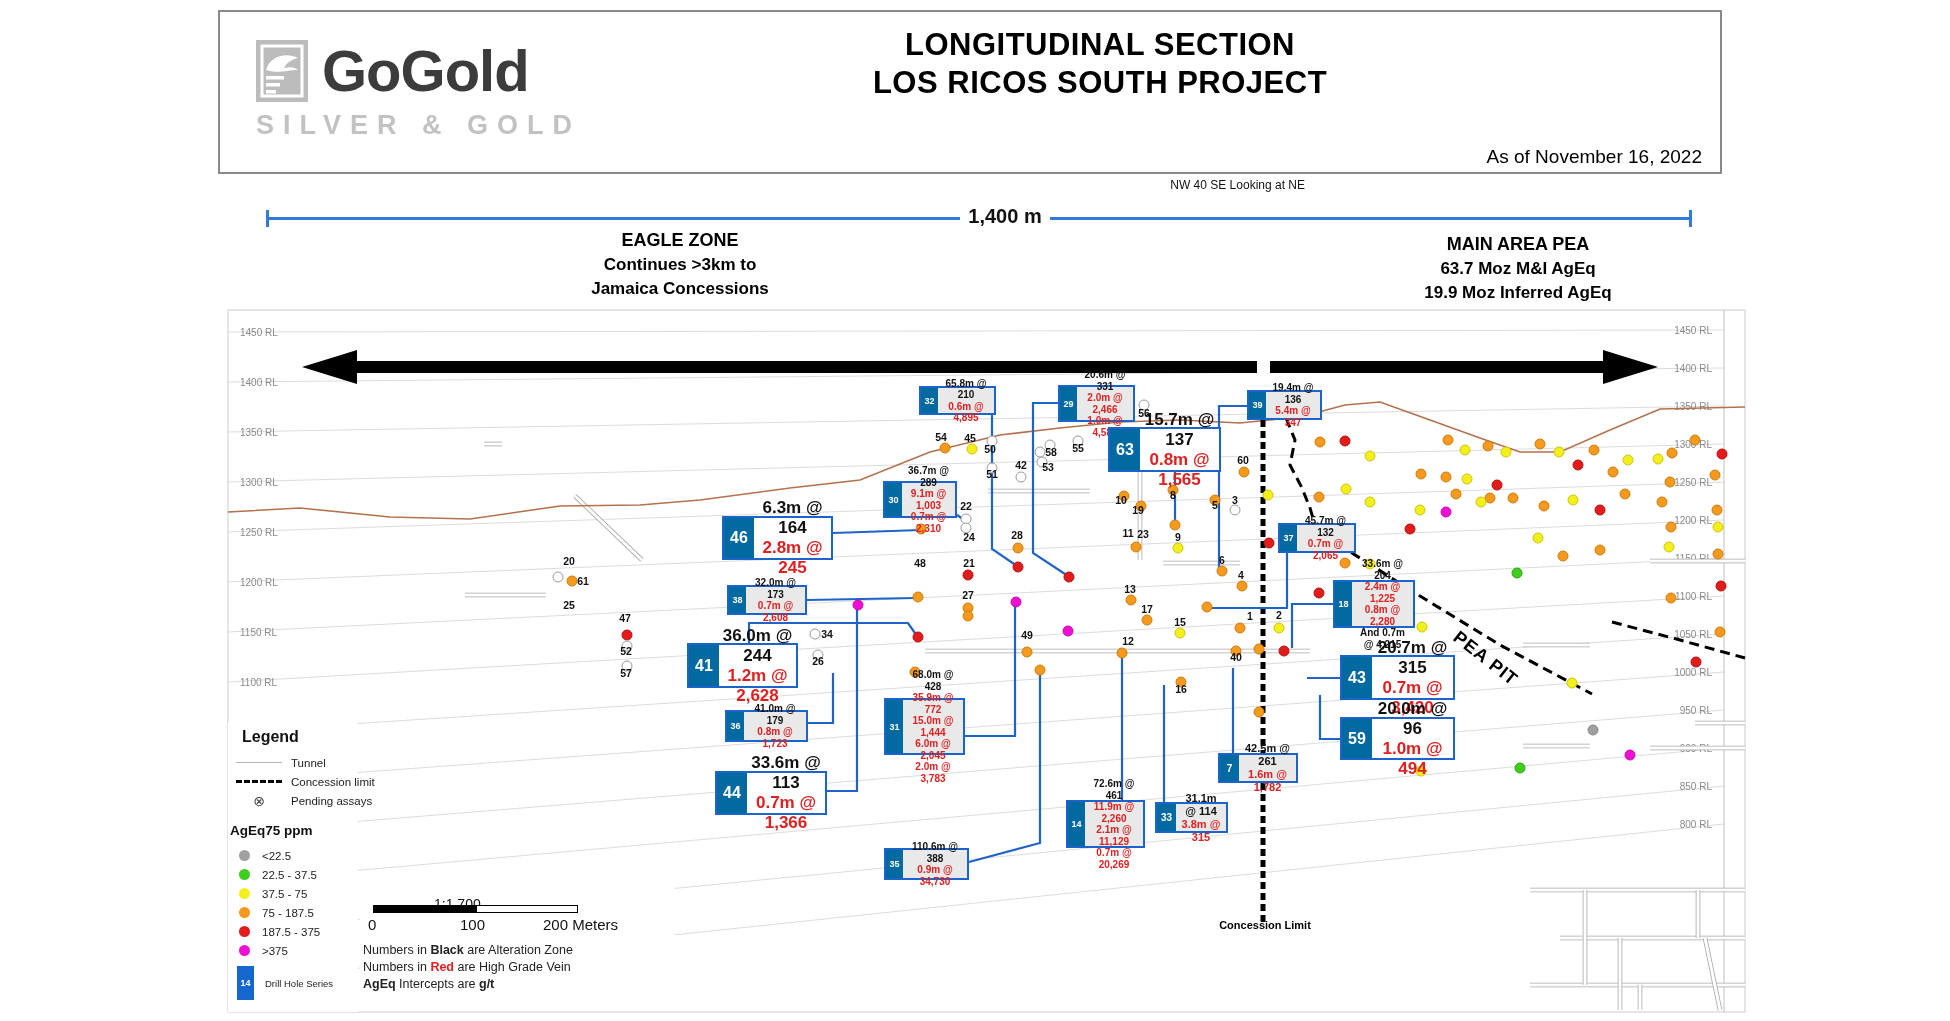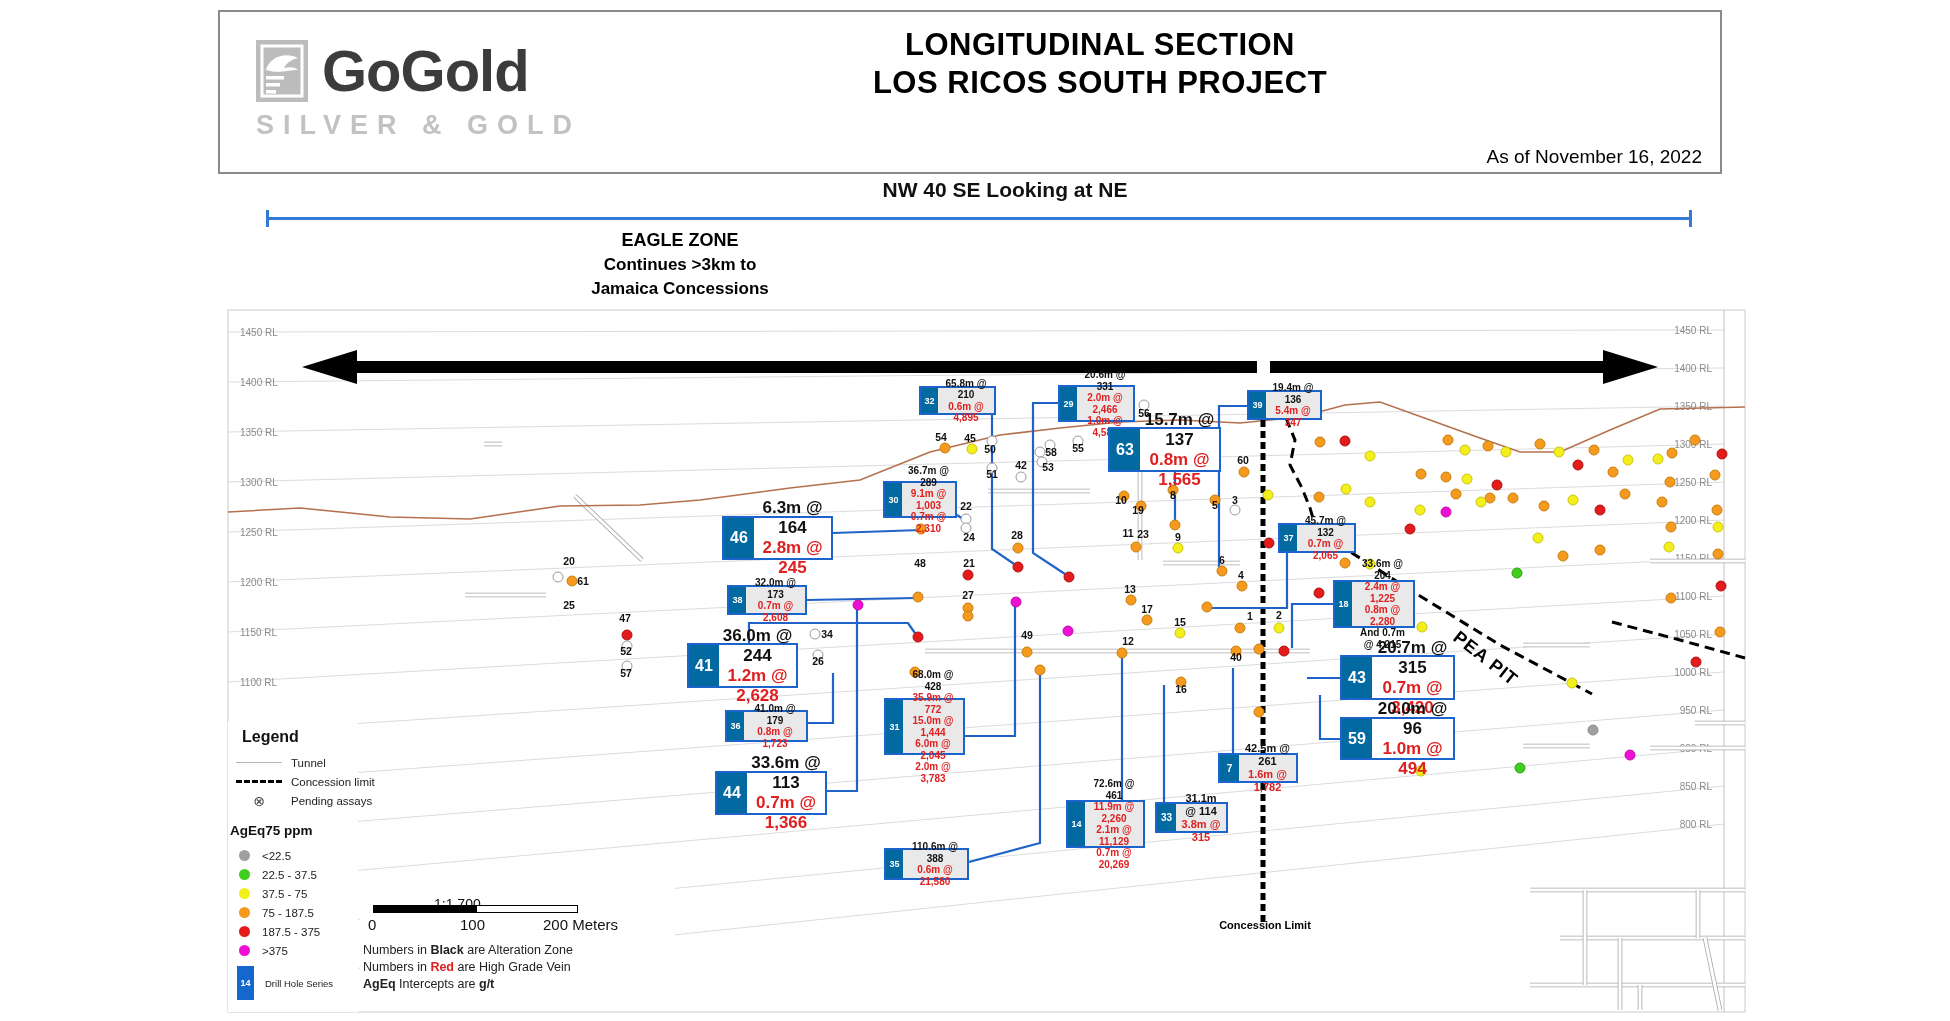--- a/index.html
+++ b/index.html
@@ -11,21 +11,21 @@
   .logo-wrap{position:absolute;left:36px;top:28px;width:420px;}
   .logo-row{display:flex;align-items:flex-start;}
   .logo-icon{width:52px;height:62px;background:#bcbcbc;margin-right:14px;flex:none;}
   .logo-text{font-size:58px;font-weight:bold;color:#3c3c3c;letter-spacing:-1px;line-height:62px;}
   .logo-sub{font-size:27px;color:#c2c2c2;font-weight:bold;letter-spacing:9px;margin-top:8px;}
   .title-wrap{position:absolute;left:480px;top:14px;width:800px;text-align:center;}
   .title-line{font-size:31px;font-weight:bold;color:#000;line-height:38px;letter-spacing:.5px;}
   .date-label{position:absolute;right:18px;bottom:4px;font-size:19px;color:#000;}
 
   
-  .view-label{position:absolute;left:705px;top:178px;width:600px;text-align:center;font-size:21px;font-weight:bold;}
+  .view-label{position:absolute;left:705px;top:178px;width:600px;text-align:right;font-size:12px;font-weight:normal;}
   .measure-line{position:absolute;left:266px;top:217px;width:1426px;height:3px;background:#3379d8;}
   .measure-tick{position:absolute;top:-7px;width:3px;height:17px;background:#3379d8;}
   .measure-label{position:absolute;left:705px;top:205px;width:600px;text-align:center;font-size:20px;font-weight:bold;}
   .measure-label span{background:#fff;padding:0 8px;}
   .zone-block{position:absolute;text-align:center;font-weight:bold;color:#000;}
   .zone-line1{font-size:18px;line-height:25px;}
   .zone-line2{font-size:17px;line-height:24px;}
 
   
   #plot-svg{position:absolute;left:0;top:0;}
@@ -96,25 +96,31 @@
       <div class="title-line">LOS RICOS SOUTH PROJECT</div>
     </div>
     <div class="date-label">As of November 16, 2022</div>
   </div>
 
   <div class="view-label">NW 40 SE Looking at NE</div>
   <div class="measure-line">
     <div class="measure-tick" style="left:0;"></div>
     <div class="measure-tick" style="right:0;"></div>
   </div>
+  <div class="measure-label"><span>1,400 m</span></div>
 
   <div class="zone-block" style="left:480px;top:228px;width:400px;">
     <div class="zone-line1">EAGLE ZONE</div>
     <div class="zone-line2">Continues &gt;3km to</div>
     <div class="zone-line2">Jamaica Concessions</div>
+  </div>
+  <div class="zone-block" style="left:1318px;top:232px;width:400px;">
+    <div class="zone-line1">MAIN AREA PEA</div>
+    <div class="zone-line2">63.7 Moz M&amp;I AgEq</div>
+    <div class="zone-line2">19.9 Moz Inferred AgEq</div>
   </div>
 
   <svg id="plot-svg" width="1950" height="1021">
       <line x1="228" y1="332" x2="1724" y2="330" stroke="#dcdcdc" stroke-width="1"></line>
       <text x="240" y="336" font-size="10" fill="#8a8a8a" font-family="Liberation Sans, sans-serif">1450 RL</text>
       <text x="1712" y="334" font-size="10" fill="#8a8a8a" text-anchor="end" font-family="Liberation Sans, sans-serif">1450 RL</text>
       <line x1="228" y1="382" x2="1724" y2="368" stroke="#dcdcdc" stroke-width="1"></line>
       <text x="240" y="386" font-size="10" fill="#8a8a8a" font-family="Liberation Sans, sans-serif">1400 RL</text>
       <text x="1712" y="372" font-size="10" fill="#8a8a8a" text-anchor="end" font-family="Liberation Sans, sans-serif">1400 RL</text>
       <line x1="228" y1="432" x2="1724" y2="406" stroke="#dcdcdc" stroke-width="1"></line>
@@ -484,21 +490,21 @@
           <div class="val-r">35.9m @ 772</div>
           <div class="val-r">15.0m @ 1,444</div>
           <div class="val-r">6.0m @ 2,045</div>
           <div class="val-r">2.0m @ 3,783</div>
         </div>
       </div>
       <div class="callout s" style="left: 884px; top: 848px; width: 85px; height: 32px;">
         <div class="chip">35</div>
         <div class="content">
           <div class="val-k">110.6m @ 388</div>
-          <div class="val-r">0.6m @ 21,580</div>
+          <div class="val-r">0.9m @ 34,730</div>
         </div>
       </div>
       <div class="callout s" style="left: 725px; top: 710px; width: 83px; height: 32px;">
         <div class="chip">36</div>
         <div class="content">
           <div class="val-k">41.0m @ 179</div>
           <div class="val-r">0.8m @ 1,723</div>
         </div>
       </div>
       <div class="callout s" style="left: 727px; top: 585px; width: 80px; height: 30px;">

